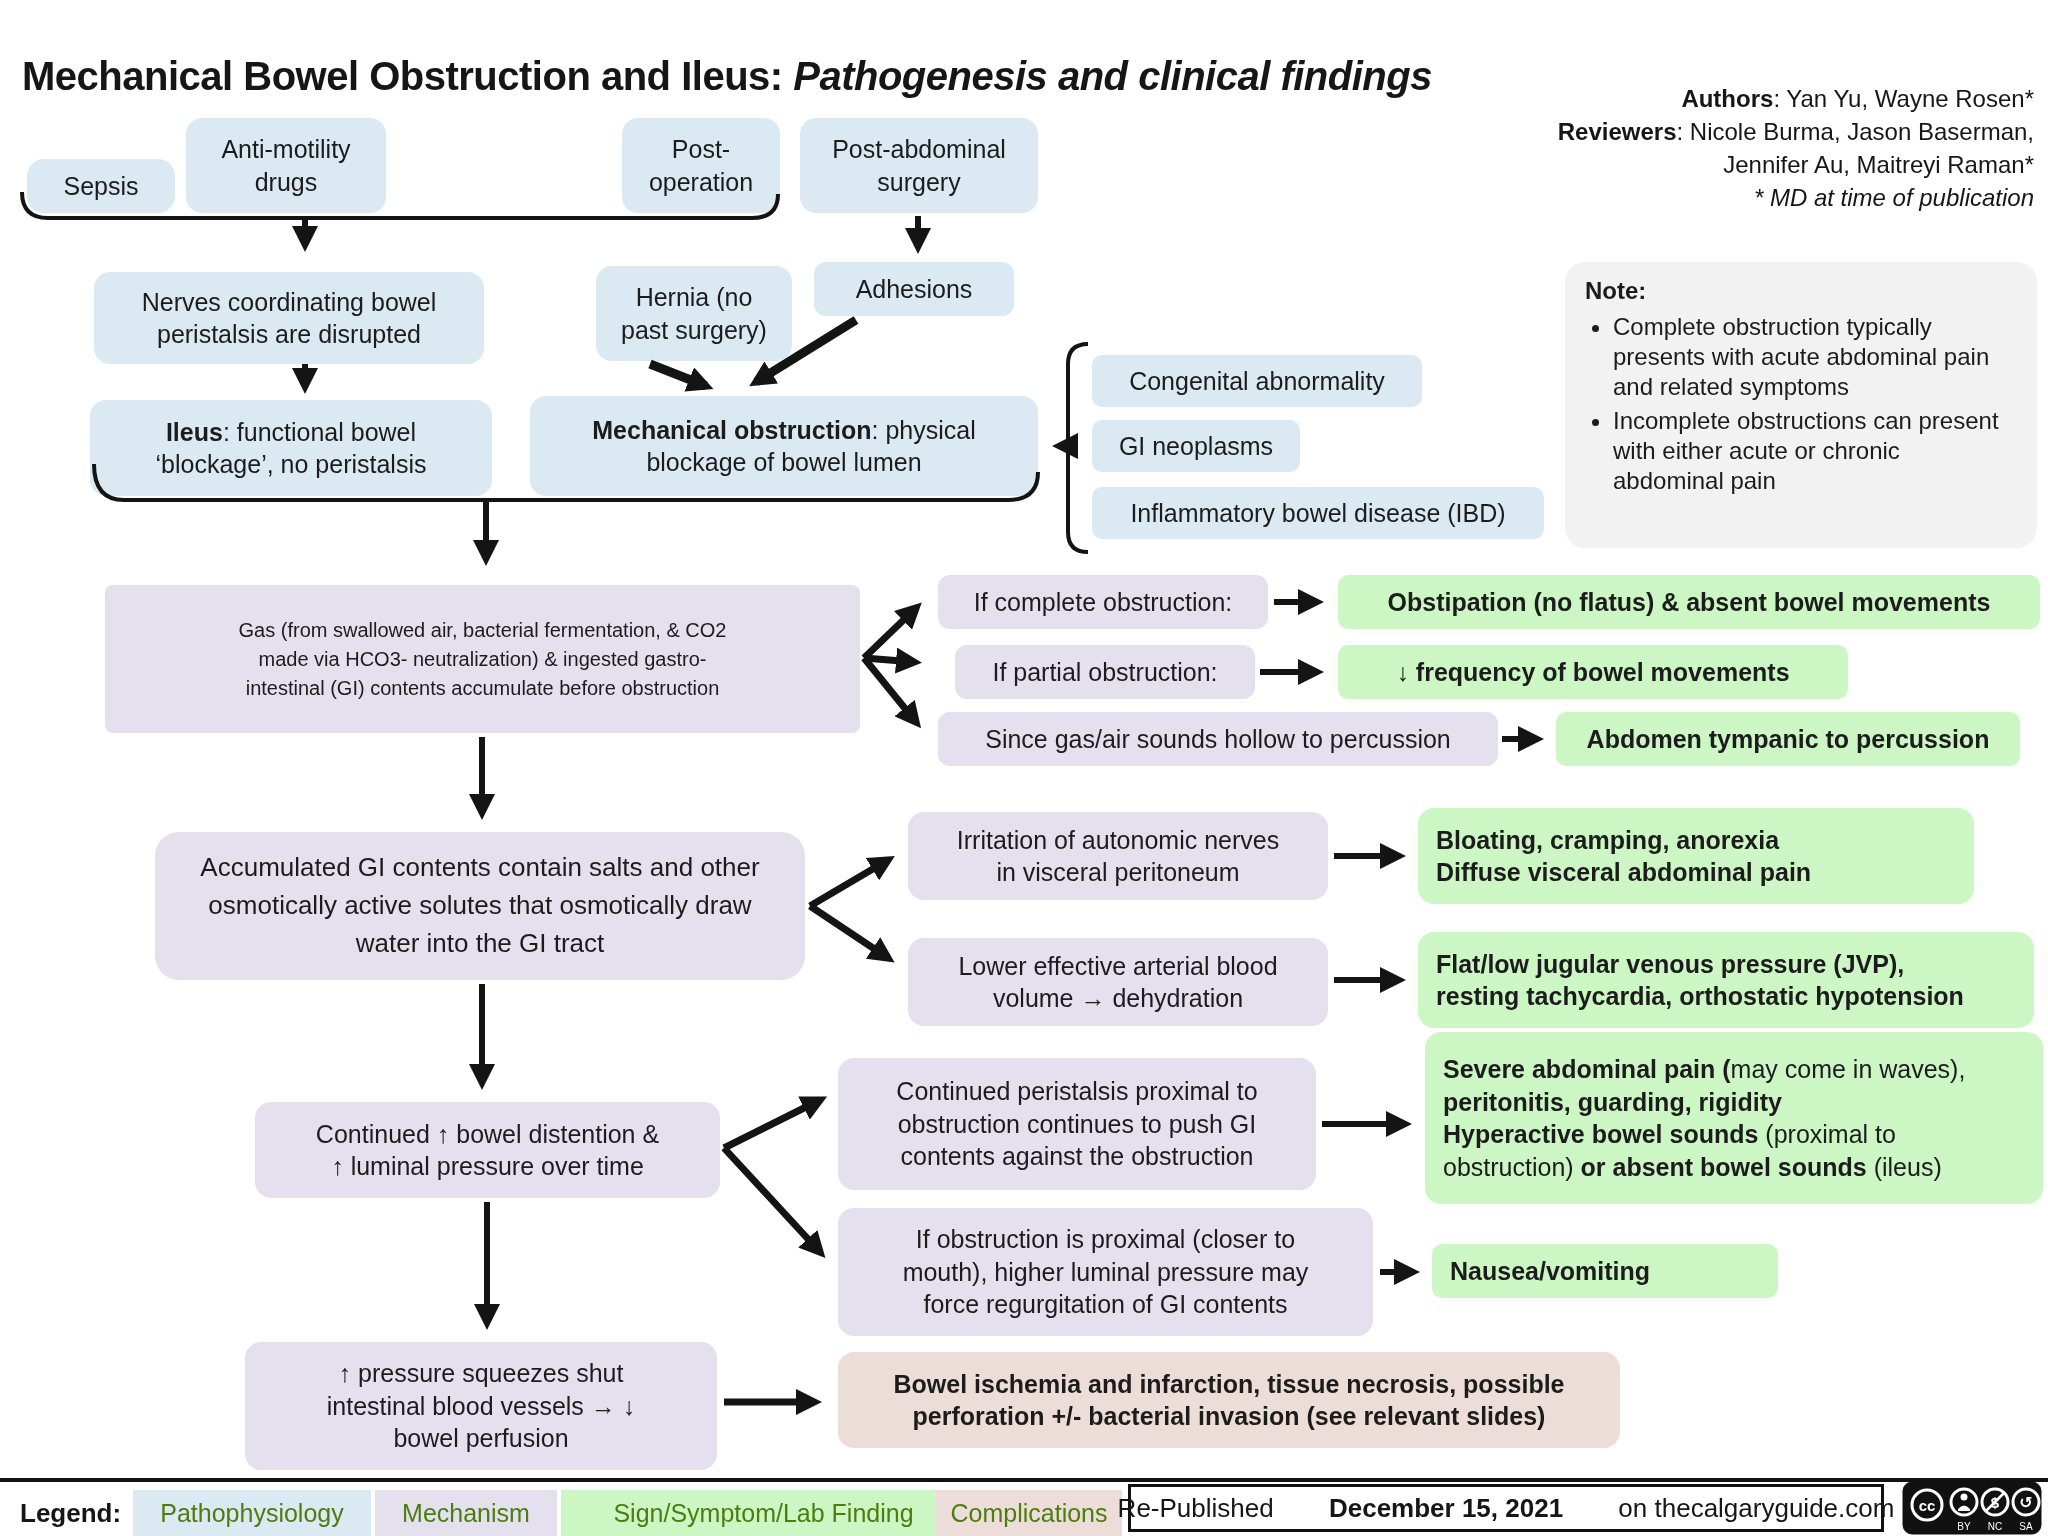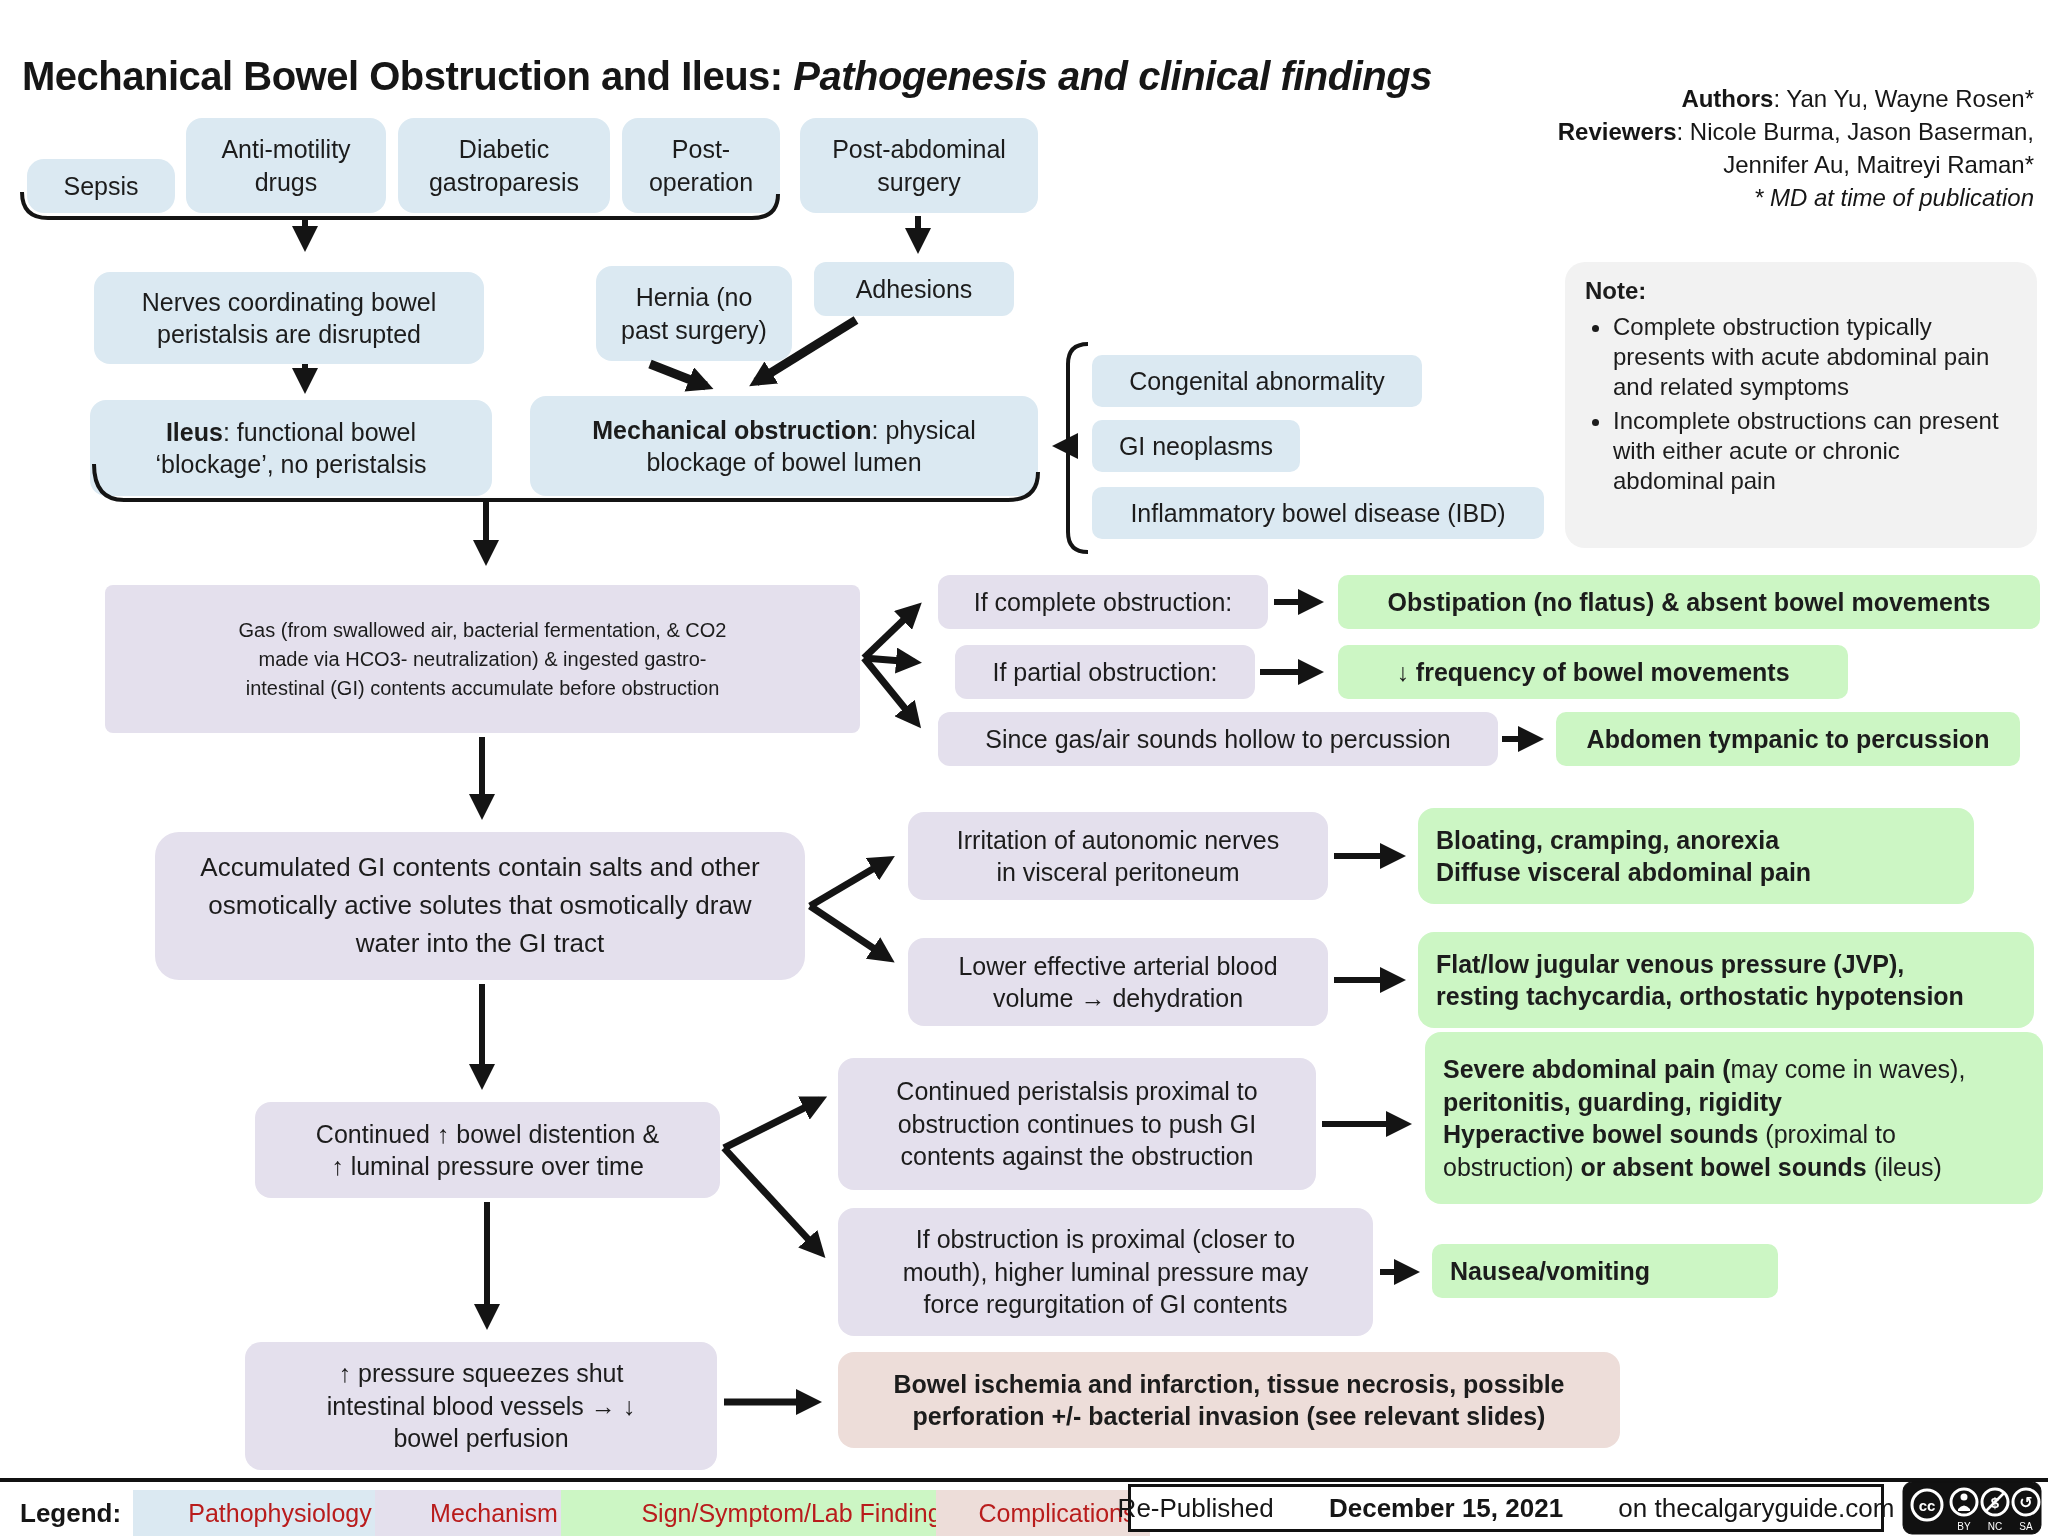--- a/index.html
+++ b/index.html
@@ -22,21 +22,21 @@
   #notebox{left:1565px;top:262px;width:472px;height:286px;justify-content:flex-start;align-items:flex-start;
            text-align:left;padding:14px 20px;box-sizing:border-box;font-size:24px;line-height:30px;border-radius:20px;}
   #notebox ul{margin:6px 0 0 0;padding-left:28px;}
   #notebox li{margin-bottom:4px;}
   svg.overlay{position:absolute;left:0;top:0;pointer-events:none;}
   .br{fill:none;stroke:#141414;stroke-width:4;}
   .a6{fill:none;stroke:#141414;stroke-width:6;marker-end:url(#ah);}
   .a7{fill:none;stroke:#141414;stroke-width:7;marker-end:url(#ah);}
   .a8{fill:none;stroke:#141414;stroke-width:9;marker-end:url(#ah);}
   .sw{position:absolute;top:1490px;height:46px;display:flex;align-items:center;justify-content:center;
-      font-size:25px;color:#b91c1c;padding-left:28px;}
+      font-size:25px;color:#4d7c0f;}
   #legend-label{position:absolute;left:20px;top:1490px;height:46px;display:flex;align-items:center;
       font-size:26px;font-weight:bold;}
   #sepline{position:absolute;left:0;top:1478px;width:2048px;height:4px;background:#111;}
   #footerbox{position:absolute;left:1128px;top:1484px;width:756px;height:48px;border:3px solid #111;
       box-sizing:border-box;background:#fff;display:flex;align-items:center;justify-content:center;
       font-size:26px;white-space:nowrap;gap:24px;}
   #ccbadge{position:absolute;left:1902px;top:1481px;}
 </style>
 </head>
 <body>
@@ -61,24 +61,20 @@
       <li>Incomplete obstructions can present with either acute or chronic abdominal pain</li>
     </ul>
   </div>
 
   <div class="bx blue" style="left:27px;top:159px;width:148px;height:54px;border-radius:17px;">
     <div class="ln">Sepsis</div>
   </div>
   <div class="bx blue" style="left:186px;top:118px;width:200px;height:95px;">
     <div class="ln">Anti-motility</div>
     <div class="ln">drugs</div>
-  </div>
-  <div class="bx blue" style="left:398px;top:118px;width:212px;height:95px;">
-    <div class="ln">Diabetic</div>
-    <div class="ln">gastroparesis</div>
   </div>
   <div class="bx blue" style="left:622px;top:118px;width:158px;height:95px;">
     <div class="ln">Post-</div>
     <div class="ln">operation</div>
   </div>
   <div class="bx blue" style="left:800px;top:118px;width:238px;height:95px;">
     <div class="ln">Post-abdominal</div>
     <div class="ln">surgery</div>
   </div>
 

